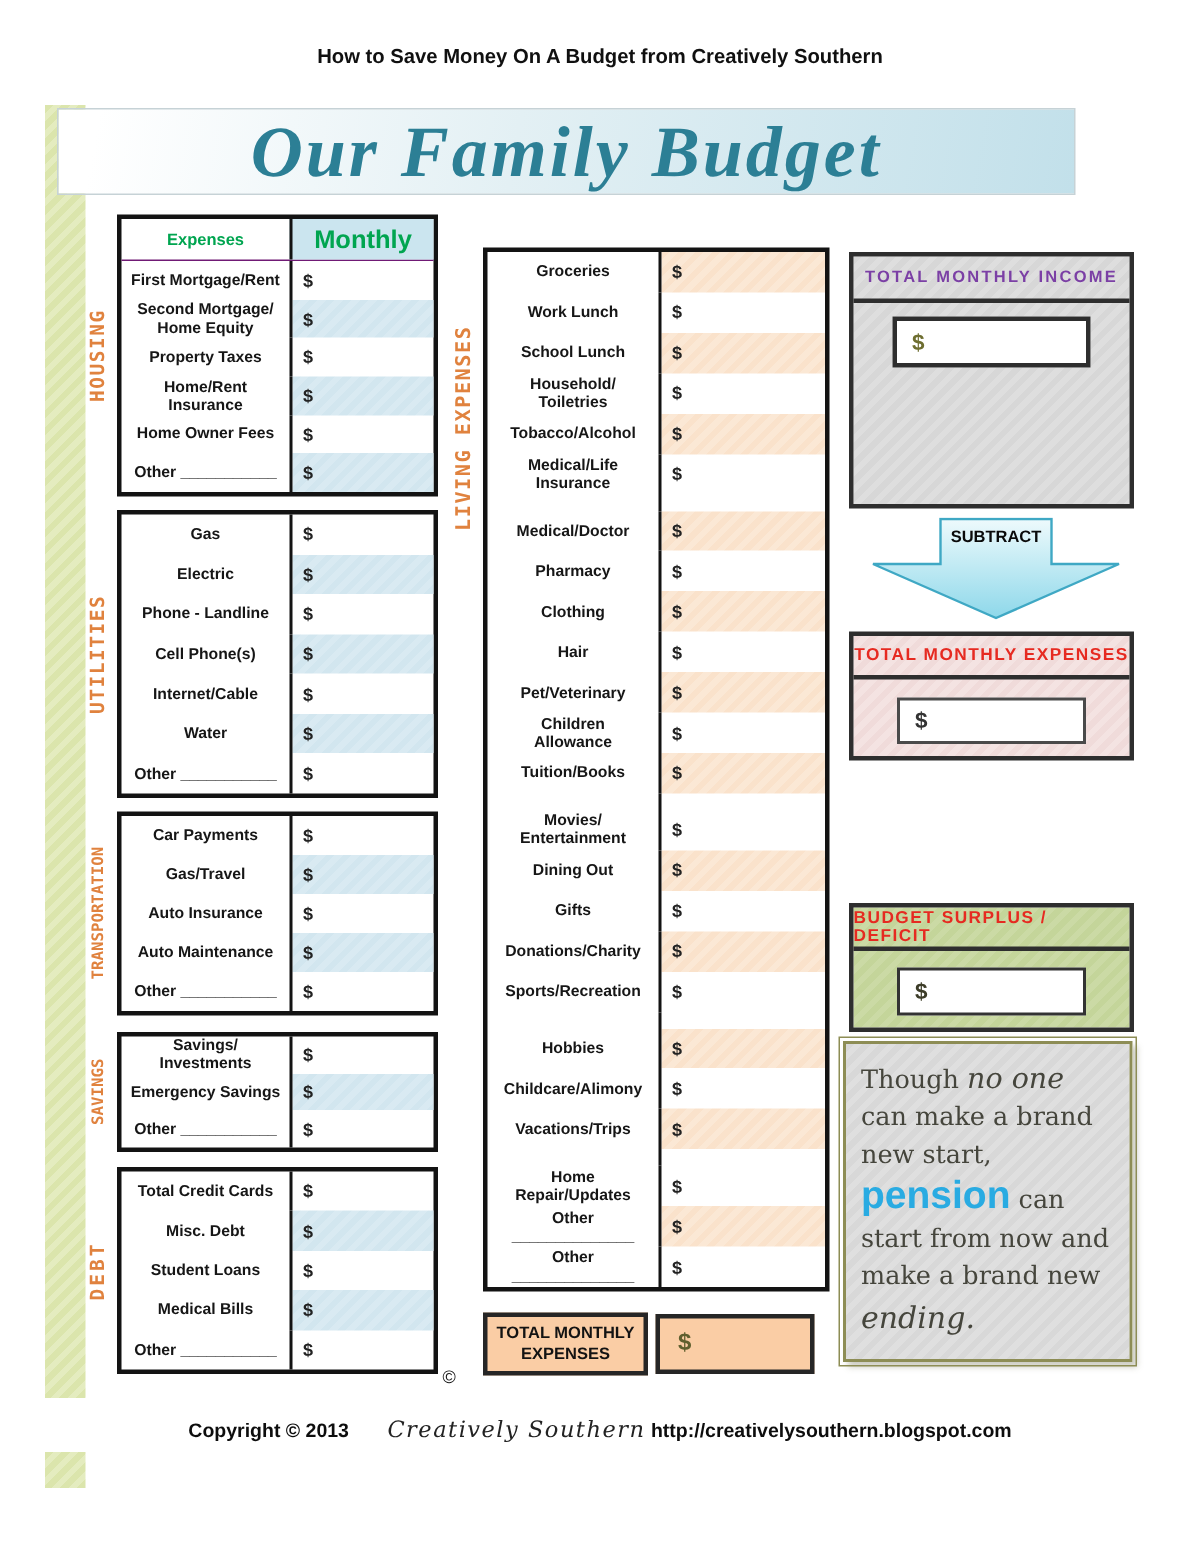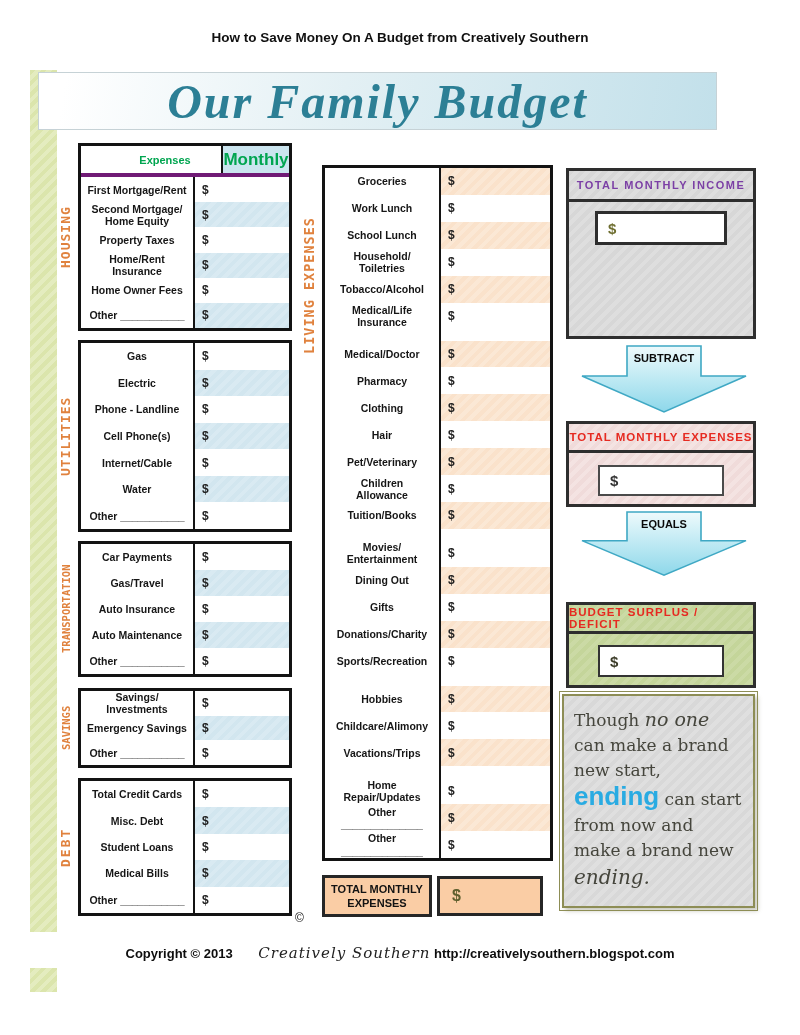--- a/index.html
+++ b/index.html
@@ -22,21 +22,21 @@
 
   
   .lsec{position:absolute;left:78px;width:214px;}
   .lsec0{top:143px;height:188px;}
   .lsec1{top:340px;height:192px;}
   .lsec2{top:541px;height:136px;border-radius:12px;}
   .lsec3{top:688px;height:80px;}
   .lsec4{top:778px;height:138px;}
   .tbl{box-sizing:border-box;width:100%;height:100%;border:3px solid #131313;background:#fff;
     display:flex;flex-direction:column;}
-  .lhead{display:flex;border-bottom:4px solid #701a75;height:27px;flex:0 0 auto;padding-left:28px;}
+  .lhead{display:flex;border-bottom:1px solid #701a75;height:27px;flex:0 0 auto;}
   .lhc1{width:112px;display:flex;align-items:center;justify-content:center;
     font-size:11px;font-weight:bold;color:#00a550;}
   .lhc2{flex:1;border-left:2px solid #131313;background:#cbe5ef;display:flex;align-items:center;
     justify-content:center;font-size:17px;font-weight:bold;color:#00a550;}
   .lrow{display:flex;flex:1 1 0;min-height:0;}
   .lcell{width:112px;box-sizing:border-box;display:flex;align-items:center;justify-content:center;
     text-align:center;font-size:10.5px;font-weight:bold;color:#161616;line-height:1.15;padding:0 3px;}
   .vcell{flex:1;border-left:2px solid #131313;display:flex;align-items:center;
     padding-left:7px;font-size:12px;font-weight:bold;color:#222;}
   .vcell.blue{background:repeating-linear-gradient(135deg,#d2e6ef 0 4px,#d9eaf2 4px 8px);}
@@ -511,42 +511,30 @@
     <span class="arrow-label">SUBTRACT</span>
   </div>
 
   <div class="rbox expbox">
     <div class="rhead">TOTAL MONTHLY EXPENSES</div>
     <div class="input">
       <span>$</span>
     </div>
   </div>
 
-  <div class="arrow arrow2">
-    <svg viewBox="0 0 170 70" preserveAspectRatio="none">
-      <defs>
-        <linearGradient id="arrowGrad2" x1="0" y1="0" x2="0" y2="1">
-          <stop offset="0" stop-color="#eefafc"></stop>
-            <stop offset="1" stop-color="#8ed8ea"></stop>
-        </linearGradient>
-      </defs>
-      <path d="M48,1 L122,1 L122,31 L167,31 L85,67 L3,31 L48,31 Z" fill="url(#arrowGrad2)" stroke="#3fa8c4" stroke-width="1.6"></path>
-    </svg>
-    <span class="arrow-label">EQUALS</span>
-  </div>
 
   <div class="rbox surbox">
     <div class="rhead">BUDGET SURPLUS / DEFICIT</div>
     <div class="input">
       <span>$</span>
     </div>
   </div>
 
   <div class="quote">
-    <span>Though </span><span class="q-script">no one</span><span> can make a brand new start, </span><span class="q-anyone">ending</span><span> can start from now and make a brand new </span><span class="q-ending">ending.</span>
+    <span>Though </span><span class="q-script">no one</span><span> can make a brand new start, </span><span class="q-anyone">pension</span><span> can start from now and make a brand new </span><span class="q-ending">ending.</span>
   </div>
 
   <div class="footer">
     <span>Copyright © 2013</span>
     <span class="script">Creatively Southern</span>
     <span>http://creativelysouthern.blogspot.com</span>
   </div>
 
 </div>
 

